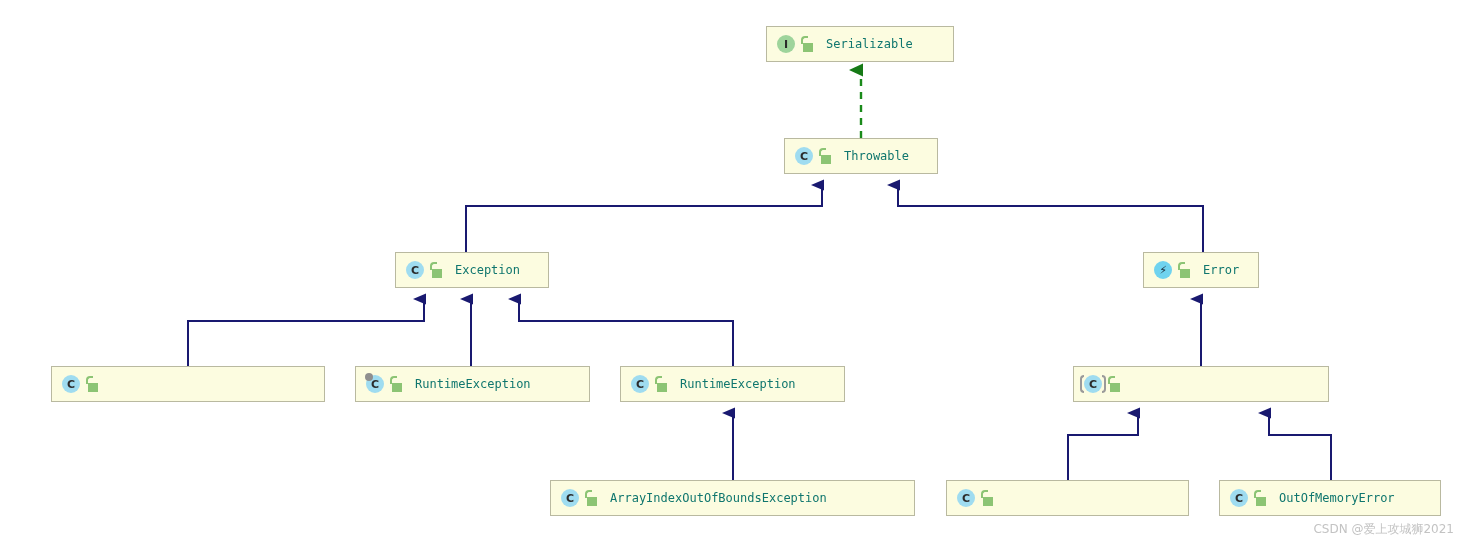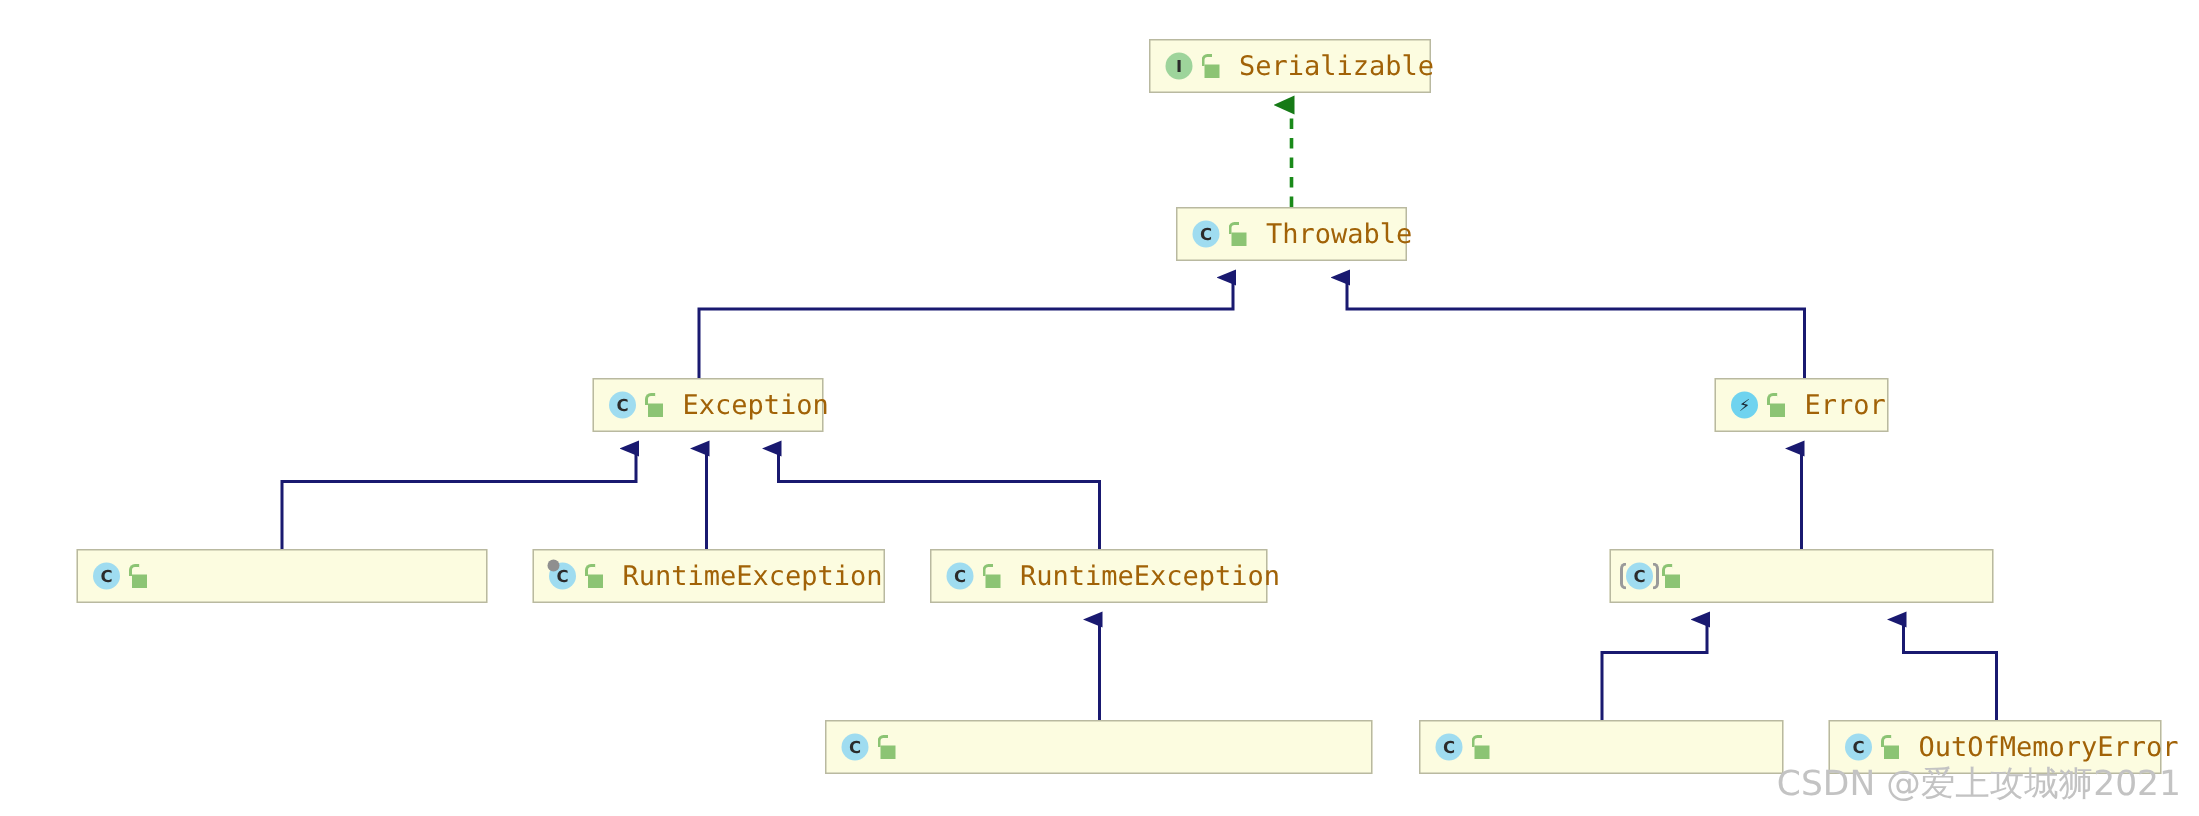--- a/index.html
+++ b/index.html
@@ -106,30 +106,30 @@
   .lock-icon .body {
     position: absolute;
     left: 2px;
     top: 7px;
     width: 10px;
     height: 9px;
     background: #8cc474;
   }
   .node-label {
     font-family: "DejaVu Sans Mono", "Liberation Mono", monospace;
-    font-size: 18px;
-    color: #a16207;
+    font-size: 12px;
+    color: #0f766e;
     letter-spacing: 0px;
   }
   #watermark {
     position: absolute;
     right: 12px;
     bottom: 6px;
     font-family: "DejaVu Sans", "Liberation Sans", sans-serif;
-    font-size: 23px;
+    font-size: 12px;
     color: #c3c3c3;
     white-space: nowrap;
     z-index: 9;
   }
 </style>
 </head>
 <body>
 
 <div id="diagram-root">
 
@@ -254,20 +254,21 @@
   </div>
 
   <div class="uml-node" style="left:550px; top:480px; width:365px;">
     <span class="stereo-icon">
       <span class="circ klass">C</span>
     </span>
     <span class="lock-icon">
       <span class="shackle"></span>
         <span class="body"></span>
     </span>
+    <span class="node-label">ArrayIndexOutOfBoundsException</span>
   </div>
 
   <div class="uml-node" style="left:946px; top:480px; width:243px;">
     <span class="stereo-icon">
       <span class="circ klass">C</span>
     </span>
     <span class="lock-icon">
       <span class="shackle"></span>
         <span class="body"></span>
     </span>

